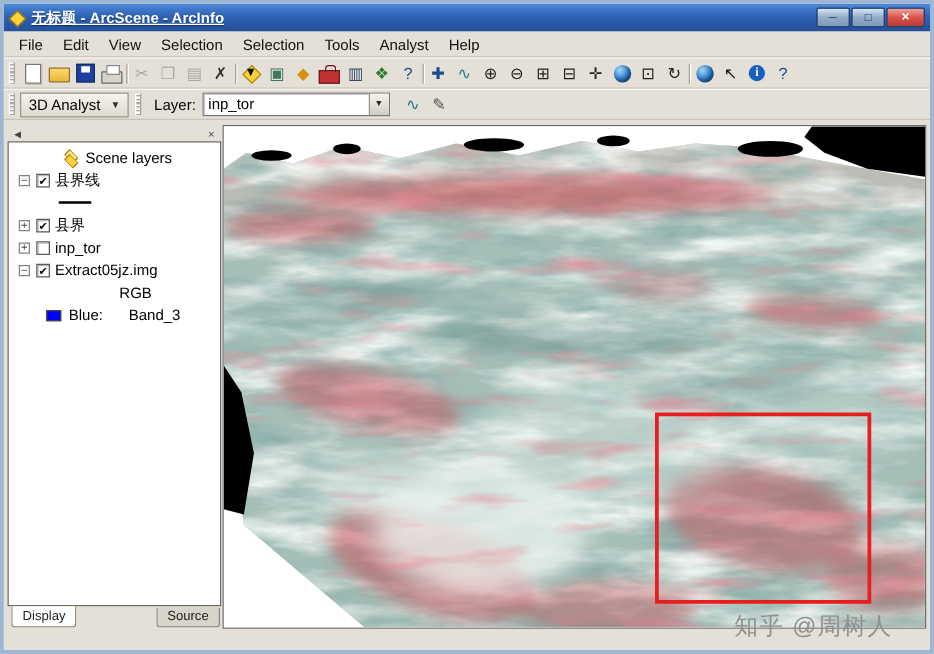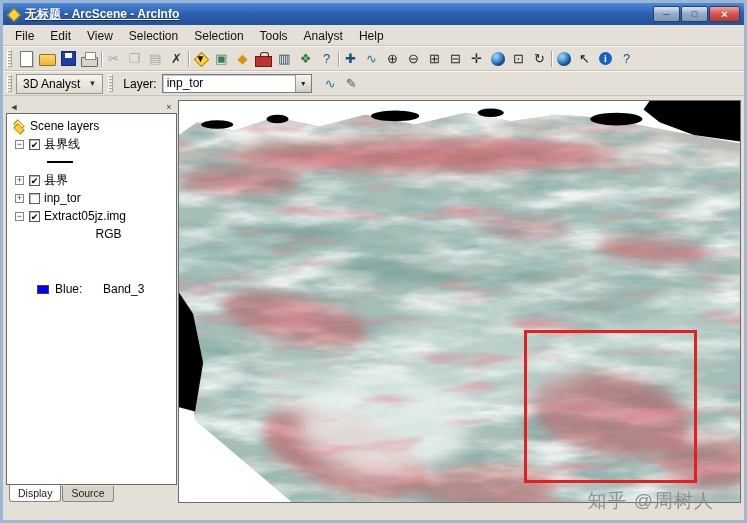--- a/index.html
+++ b/index.html
@@ -119,21 +119,21 @@
   .row { display: flex; align-items: center; height: 18px; font-size: 12px; white-space: nowrap; color: #000; }
   .exp { width: 9px; height: 9px; border: 1px solid #848484; background: #fff; font-size: 9px; line-height: 7px; text-align: center; color: #444; flex: 0 0 auto; margin-right: 3px; cursor: pointer; }
   .chk { width: 11px; height: 11px; border: 1px solid #5a5a5a; background: #fff; box-shadow: inset 1px 1px 0 #b8b8b8; font-size: 9px; line-height: 11px; text-align: center; color: #000; margin: 0 4px 0 2px; flex: 0 0 auto; cursor: pointer; }
   .sw { width: 12px; height: 9px; border: 1px solid #444; margin-right: 6px; flex: 0 0 auto; }
   .linesym { width: 26px; height: 0; border-top: 2px solid #000; margin-left: 4px; }
   .lbl2 { margin-left: 2px; }
   .ic-layers { width: 15px; height: 14px; position: relative; margin-right: 4px; flex: 0 0 auto; }
   .ic-layers::before { content: ""; position: absolute; left: 3px; top: 1px; width: 8px; height: 8px; background: #f8e88a; border: 1px solid #a8861a; transform: rotate(45deg) scaleY(.62); }
   .ic-layers::after { content: ""; position: absolute; left: 3px; top: 5px; width: 8px; height: 8px; background: #ffd23c; border: 1px solid #a8861a; transform: rotate(45deg) scaleY(.62); }
 
-  .toc-tabs { height: 18px; display: flex; align-items: flex-start; padding: 1px 0 0 3px; }
+  .toc-tabs { height: 18px; display: flex; align-items: flex-start; padding: 1px 0 0 3px; justify-content: space-between; }
   .tab {
     font-size: 10.5px; padding: 1px 8px 2px 8px; margin-right: 1px;
     background: #d8d4ca; border: 1px solid #8a867c; border-top: none;
     border-radius: 0 0 3px 3px; color: #222; cursor: pointer;
   }
   .tab.active { background: #fff; position: relative; top: -1px; padding-top: 2px; }
 
   .view { flex: 1; position: relative; border: 1px solid #6e6e6e; background: #fff; overflow: hidden; }
   .view svg { position: absolute; inset: 0; width: 100%; height: 100%; }
 
@@ -343,21 +343,21 @@
 
   <div class="main">
 
     <div class="toc">
       <div class="toc-head">
         <span class="hbtn">◄</span>
         <span class="hbtn">×</span>
       </div>
       <div class="toc-body">
 
-          <div class="row" style="padding-left: 2px;">
+          <div class="row" style="padding-left: 2px; justify-content: center;">
             <span class="ic-layers"></span>
 
             <span class="lbl">Scene layers</span>
 
           </div>
 
           <div class="row" style="padding-left: 6px;">
 
             <span class="exp">−</span>
             <span class="chk">✔</span>
@@ -401,21 +401,21 @@
           </div>
 
           <div class="row" style="padding-left: 32px; justify-content: center;">
 
             <span class="lbl">RGB</span>
 
           </div>
 
 
 
-          <div class="row" style="padding-left: 28px; margin-top: 37px;">
+          <div class="row" style="padding-left: 28px;">
 
             <span class="sw" style="background: rgb(0, 0, 255);"></span>
 
             <span class="lbl" style="min-width: 46px;">Blue:</span>
             <span class="lbl2">Band_3</span>
           </div>
         </div>
       <div class="toc-tabs">
         <span class="tab active">Display</span>
         <span class="tab">Source</span>

